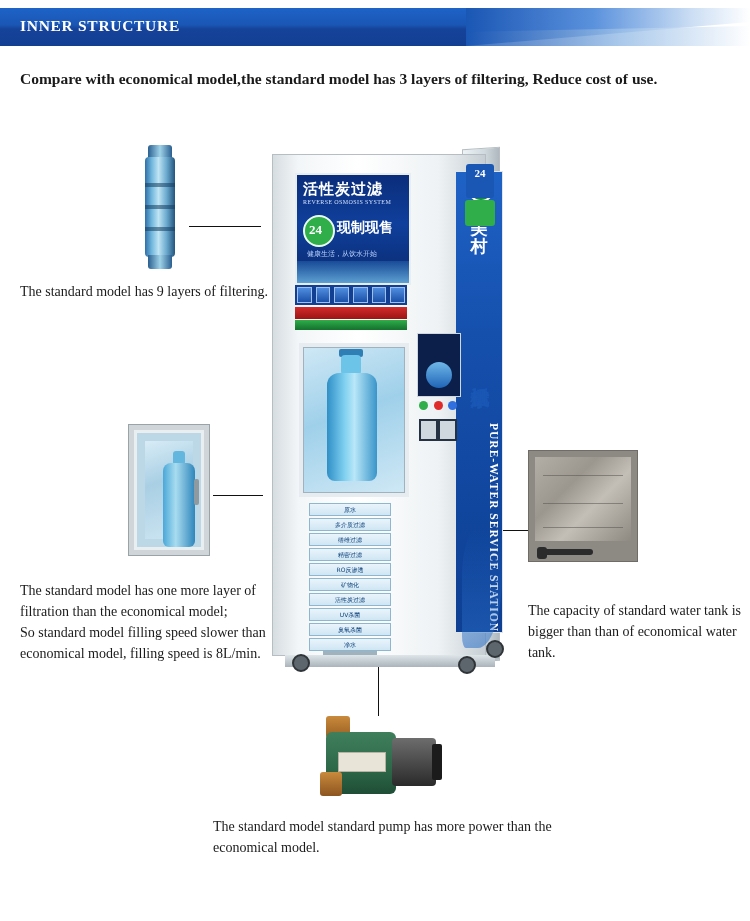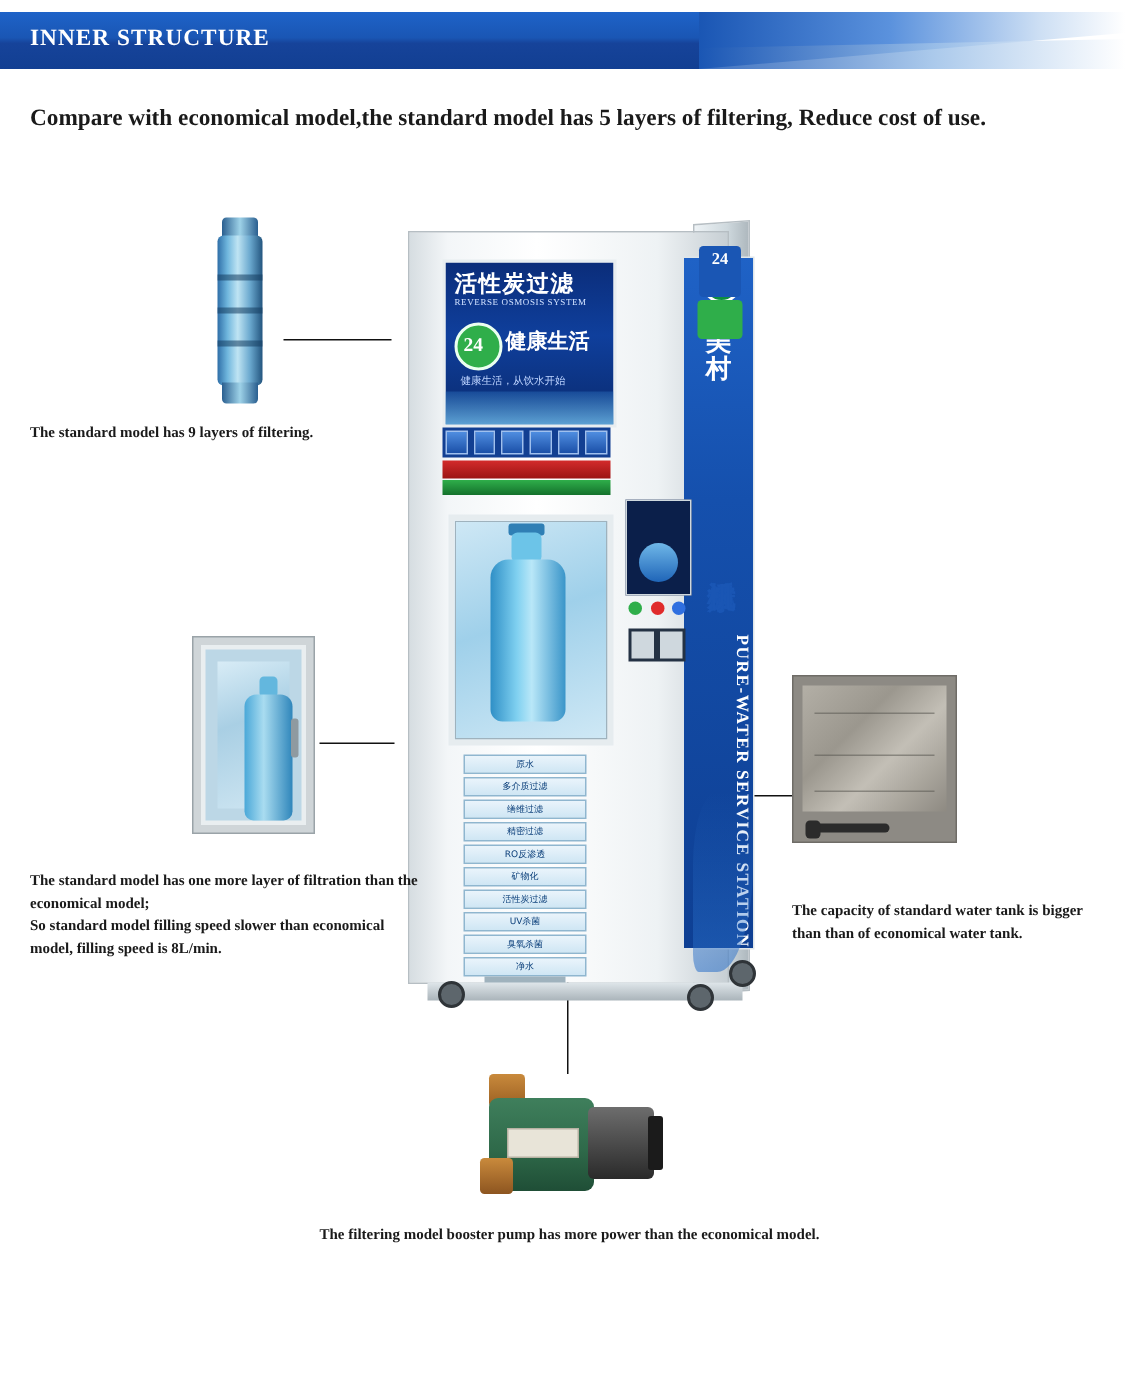--- a/index.html
+++ b/index.html
@@ -34,21 +34,21 @@
     position:absolute;left:20px;top:9px;
     font-size:15.5px;font-weight:bold;letter-spacing:.7px;color:#ffffff;
   }
   
   .intro{
     position:absolute;left:20px;top:68px;width:716px;
     font-size:15.5px;font-weight:bold;line-height:1.45;
   }
   
   .cap{
-    position:absolute;font-size:10px;font-weight:bold;line-height:1.5;
+    position:absolute;font-size:14px;font-weight:normal;line-height:1.5;
   }
   #cap-top{left:20px;top:281px;width:260px;}
   #cap-left{left:20px;top:580px;width:262px;}
   #cap-right{left:528px;top:600px;width:215px;}
   #cap-bottom{left:213px;top:816px;width:400px;}
   
   .line{position:absolute;background:#111;}
   .hline{height:1px;}
   .vline{width:1px;}
   
@@ -175,21 +175,21 @@
 </head>
 <body>
 
 <div class="banner">
   <div class="banner-bg"></div>
   <div class="banner-tail"></div>
   <div class="banner-tail2"></div>
   <div class="banner-title">INNER STRUCTURE</div>
 </div>
 
-<div class="intro">Compare with economical model,the standard model has 5 layers of filtering,  Reduce cost of use.</div>
+<div class="intro">Compare with economical model,the standard model has 3 layers of filtering,  Reduce cost of use.</div>
 
 <div class="line hline" style="left:189px;top:226px;width:72px;"></div>
 <div class="line hline" style="left:213px;top:495px;width:50px;"></div>
 <div class="line hline" style="left:500px;top:530px;width:36px;"></div>
 <div class="line vline" style="left:378px;top:626px;height:90px;"></div>
 
 <div class="thumb" id="membrane">
   <div class="mem-cap-top"></div>
   <div class="mem-body"></div>
   <div class="mem-ring" style="top:40px;"></div>
@@ -230,21 +230,21 @@
 <div id="machine">
   <div class="mch-side"></div>
   <div class="mch-body">
 
     <div class="mch-screen">
       <div class="scr-t1">活性炭过滤</div>
       <div class="scr-t2">REVERSE OSMOSIS SYSTEM</div>
       <div class="scr-green">
         <span>24</span>
       </div>
-      <div class="scr-t3">健康生活</div>
+      <div class="scr-t3">现制现售</div>
       <div class="scr-t4">健康生活，从饮水开始</div>
       <div class="scr-wave"></div>
     </div>
 
     <div class="mch-icons">
       <i></i>
       <i></i>
       <i></i>
       <i></i>
       <i></i>
@@ -304,13 +304,13 @@
 
   <div class="caster" style="left:30px;top:506px;"></div>
   <div class="caster" style="left:196px;top:508px;"></div>
   <div class="caster" style="left:224px;top:492px;"></div>
 </div>
 
 <div class="cap" id="cap-top">The standard model has 9 layers of filtering.</div>
 <div class="cap" id="cap-left" style="white-space:pre-line;">The standard model has one more layer of filtration than the economical model;
 So standard model filling speed slower than economical model, filling speed is 8L/min.</div>
 <div class="cap" id="cap-right">The capacity of standard water tank is bigger than than of economical water tank.</div>
-<div class="cap" id="cap-bottom">The filtering model booster pump has more power than the economical model.</div>
+<div class="cap" id="cap-bottom">The standard model standard pump has more power than the economical model.</div>
 
 </body></html>

